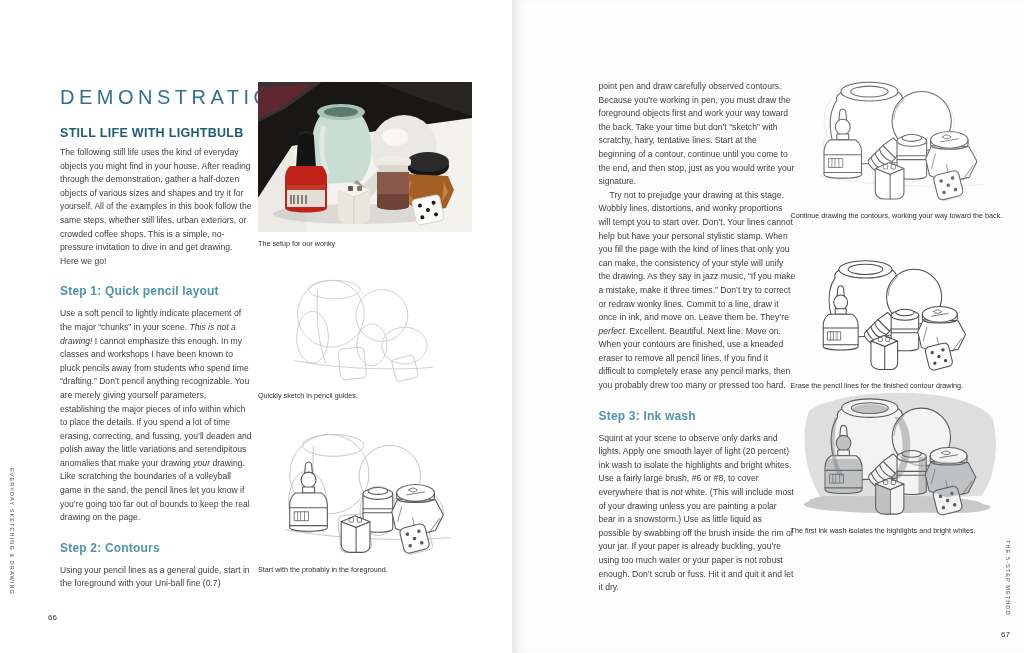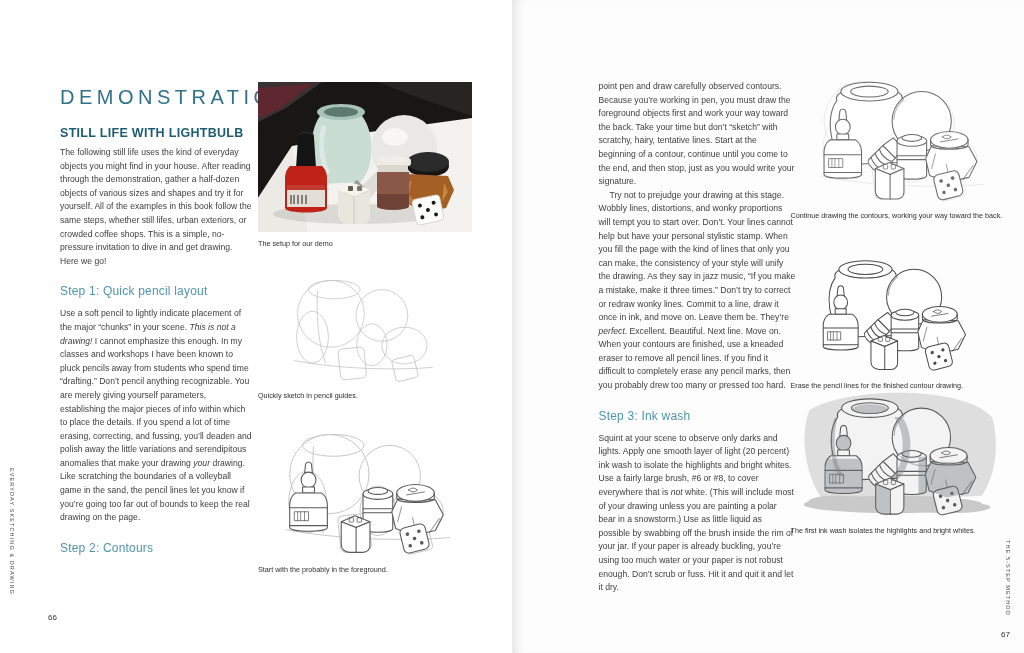--- a/index.html
+++ b/index.html
@@ -17,21 +17,21 @@
   .pagenum{position:absolute;font-size:8px;color:#333;padding-left:32px;}
   .pn-left{left:16px;top:613px;}
   .pn-right{right:14px;top:630px;}
   .textcol{position:absolute;}
   .tc-left{left:60px;top:86px;width:193px;}
   .tc-right{left:86px;top:80px;width:197px;}
   .demo-title{margin:0 0 17px 0;font-size:20px;font-weight:400;
               letter-spacing:4.5px;color:#30718a;}
   .demo-sub{margin:0 0 6px 0;font-size:12.5px;font-weight:700;
             letter-spacing:.3px;color:#1d5c73;}
-  .step{margin:16px 0 9px 0;font-size:12px;font-weight:400;
+  .step{margin:16px 0 9px 0;font-size:12px;font-weight:700;
         letter-spacing:.2px;color:#4f94ab;}
   .body{margin:0;font-size:8.6px;line-height:13.6px;color:#3e3e3e;}
   .indent{text-indent:11px;}
   .it{font-style:italic;}
   .fig{position:absolute;margin:0;}
   .cap{font-size:7.2px;line-height:10.5px;color:#2e2e2e;margin-top:7px;}
   .sk{display:block;background:transparent;}
   svg{display:block;}
 </style>
 </head>
@@ -127,20 +127,21 @@
     <div class="spine spine-left">EVERYDAY SKETCHING &amp; DRAWING</div>
     <div class="pagenum pn-left">66</div>
 
     <div class="textcol tc-left">
       <h1 class="demo-title">DEMONSTRATION:</h1>
       <h2 class="demo-sub">STILL LIFE WITH LIGHTBULB</h2>
       <p class="body">The following still life uses the kind of everyday objects you might find in your house. After reading through the demonstration, gather a half-dozen objects of various sizes and shapes and try it for yourself. All of the examples in this book follow the same steps, whether still lifes, urban exteriors, or crowded coffee shops. This is a simple, no-pressure invitation to dive in and get drawing. Here we go!</p>
       <h3 class="step">Step 1: Quick pencil layout</h3>
       <p class="body"><span>Use a soft pencil to lightly indicate placement of the major “chunks” in your scene. </span><span class="it">This is not a drawing!</span><span> I cannot emphasize this enough. In my classes and workshops I have been known to pluck pencils away from students who spend time “drafting.” Don’t pencil anything recognizable. You are merely giving yourself parameters, establishing the major pieces of info within which to place the details. If you spend a lot of time erasing, correcting, and fussing, you’ll deaden and polish away the little variations and serendipitous anomalies that make your drawing </span><span class="it">your</span><span> drawing. Like scratching the boundaries of a volleyball game in the sand, the pencil lines let you know if you’re going too far out of bounds to keep the real drawing on the page.</span></p>
       <h3 class="step">Step 2: Contours</h3>
+      <p class="body">Using your pencil lines as a general guide, start in the foreground with your Uni-ball fine (0.7)</p>
     </div>
 
     <figure class="fig" style="left:258px;top:82px;width:214px">
       <svg class="sk" width="214" height="150" viewBox="0 0 214 150">
         <rect width="214" height="150" fill="#181715"></rect>
         <path d="M0 0 L64 0 L28 26 L0 40 Z" fill="#3a3132"></path>
         <path d="M0 6 L54 2 L20 28 L0 36 Z" fill="#6c2430" opacity=".75"></path>
         <path d="M120 0 H214 V34 L150 12 Z" fill="#262522"></path>
         <polygon points="0,116 34,64 112,50 214,36 214,150 0,150" fill="#f3f2ee"></polygon>
         <polygon points="0,116 34,64 50,150 0,150" fill="#e7e5e0" opacity=".6"></polygon>
@@ -180,21 +181,21 @@
         <rect x="99" y="104" width="5" height="5" rx="1" fill="#7a766c"></rect>
         <g transform="translate(170 128) rotate(-12)">
           <rect x="-14" y="-13" width="28" height="26" rx="4" fill="#fcfcfa" stroke="#d8d6cf"></rect>
           <circle cx="0" cy="0" r="2" fill="#1a1a1a"></circle>
             <circle cx="-7" cy="-6" r="2" fill="#1a1a1a"></circle>
           <circle cx="7" cy="-6" r="2" fill="#1a1a1a"></circle>
             <circle cx="-7" cy="6" r="2" fill="#1a1a1a"></circle>
           <circle cx="7" cy="6" r="2" fill="#1a1a1a"></circle>
         </g>
       </svg>
-      <figcaption class="cap">The setup for our demo</figcaption>
+      <figcaption class="cap">The setup for our wonky</figcaption>
     </figure>
 
     <figure class="fig" style="left:258px;top:262px;width:214px">
       <svg class="sk" width="206" height="122" viewBox="0 0 216 146" style="--pline:#c6c6c6">
         <use href="#guides"></use>
       </svg>
       <figcaption class="cap">Quickly sketch in pencil guides.</figcaption>
     </figure>
 
     <figure class="fig" style="left:258px;top:412px;width:214px">

